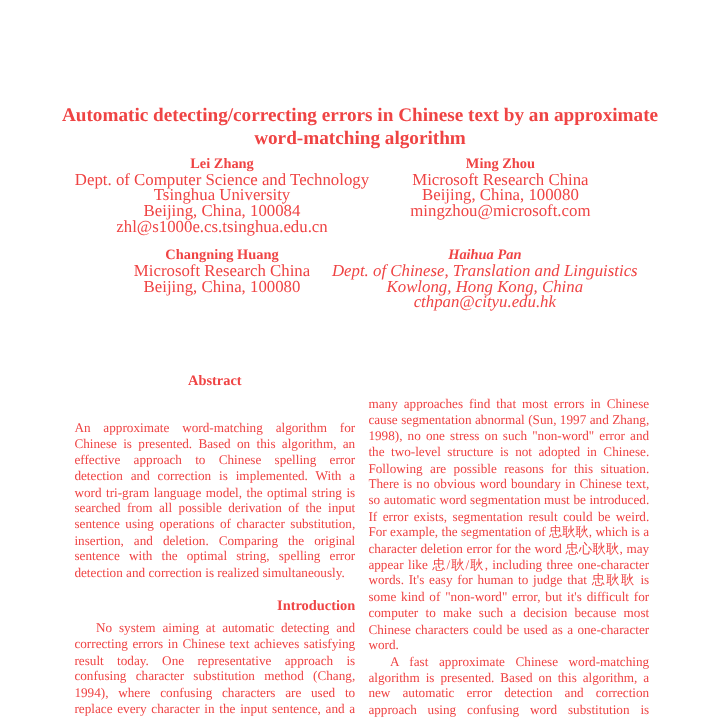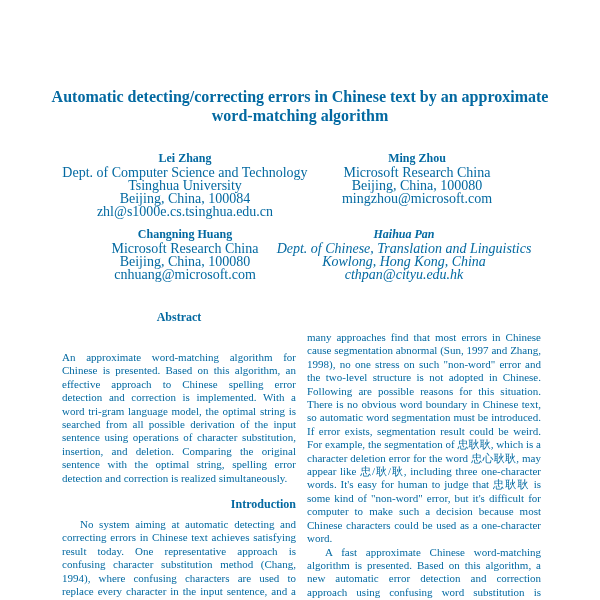--- a/index.html
+++ b/index.html
@@ -3,42 +3,41 @@
 <meta charset="utf-8">
 <style>
   html, body { margin: 0; padding: 0; background: #ffffff; }
   .page {
     position: relative;
     width: 600px;
     height: 600px;
     background: #ffffff;
     overflow: hidden;
     font-family: "Liberation Serif", serif;
-    color: #0369a1;
+    color: #ef4444;
   }
   .paper-title {
     position: absolute;
     top: 76px;
     left: 40px;
     width: 520px;
     text-align: center;
     font-weight: bold;
     font-size: 16px;
     line-height: 19px;
   }
   .author-block {
     position: absolute;
     width: 270px;
     text-align: center;
   }
   .author-block .author-name {
     font-weight: bold;
     font-size: 12px;
     line-height: 15px;
-    margin-top: 22px;
   }
   .author-block .author-line {
     font-size: 14px;
     line-height: 13px;
   }
   #author-0 { left: 50px;  top: 129px; }
   #author-1 { left: 282px; top: 129px; }
   #author-2 { left: 50px;  top: 205px; }
   #author-3 { left: 269px; top: 205px; font-style: italic; }
 
@@ -92,21 +91,20 @@
     <div class="author-name">Ming Zhou</div>
     <div class="author-line">Microsoft Research China</div>
     <div class="author-line">Beijing, China, 100080</div>
     <div class="author-line">mingzhou@microsoft.com</div>
   </div>
 
   <div class="author-block" id="author-2">
     <div class="author-name">Changning Huang</div>
     <div class="author-line">Microsoft Research China</div>
     <div class="author-line">Beijing, China, 100080</div>
-    <div class="author-line">cnhuang@microsoft.com</div>
   </div>
 
   <div class="author-block" id="author-3">
     <div class="author-name">Haihua Pan</div>
     <div class="author-line">Dept. of Chinese, Translation and Linguistics</div>
     <div class="author-line">Kowlong, Hong Kong, China</div>
     <div class="author-line">cthpan@cityu.edu.hk</div>
   </div>
 
   <div class="col" id="left-col">

